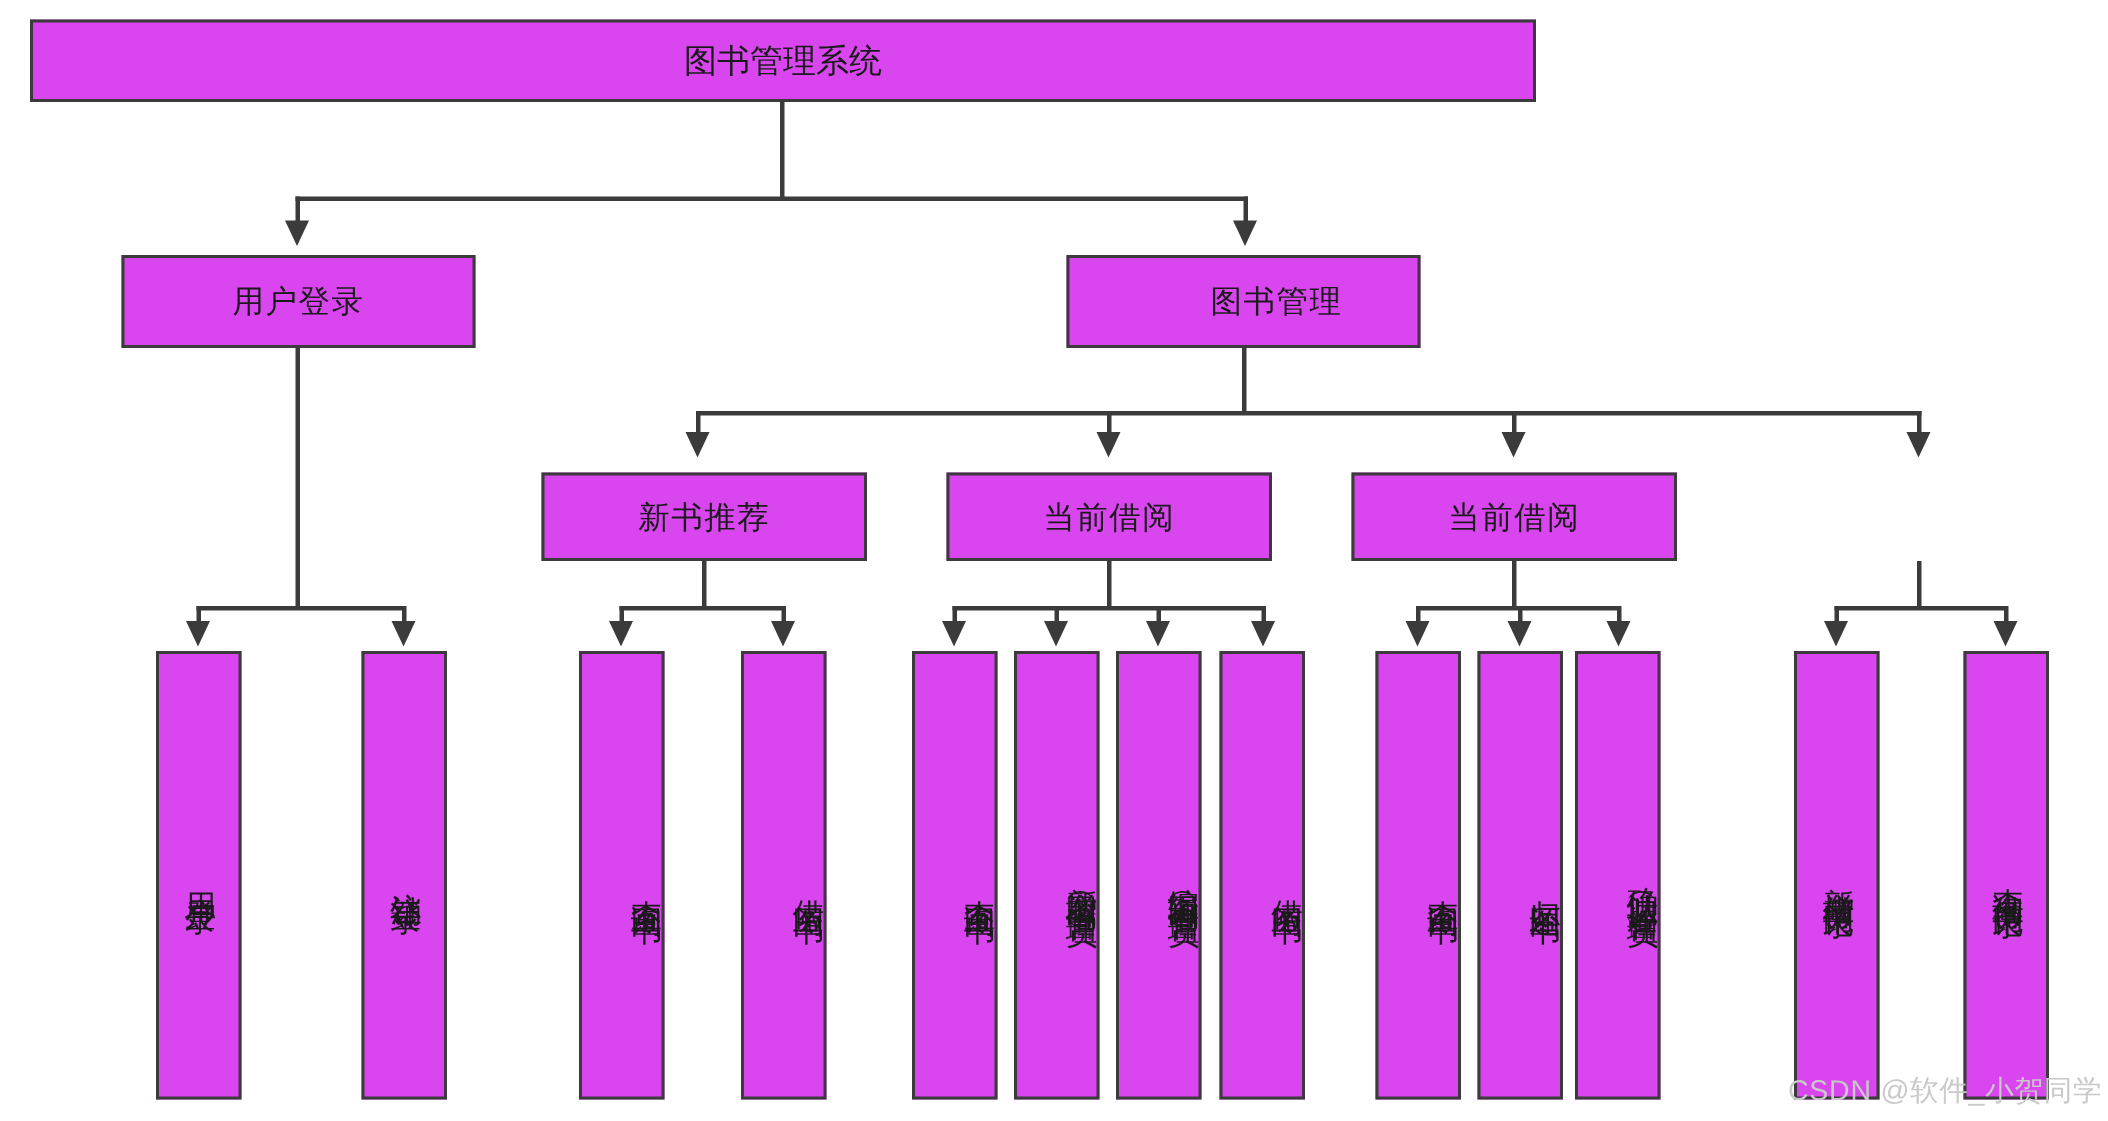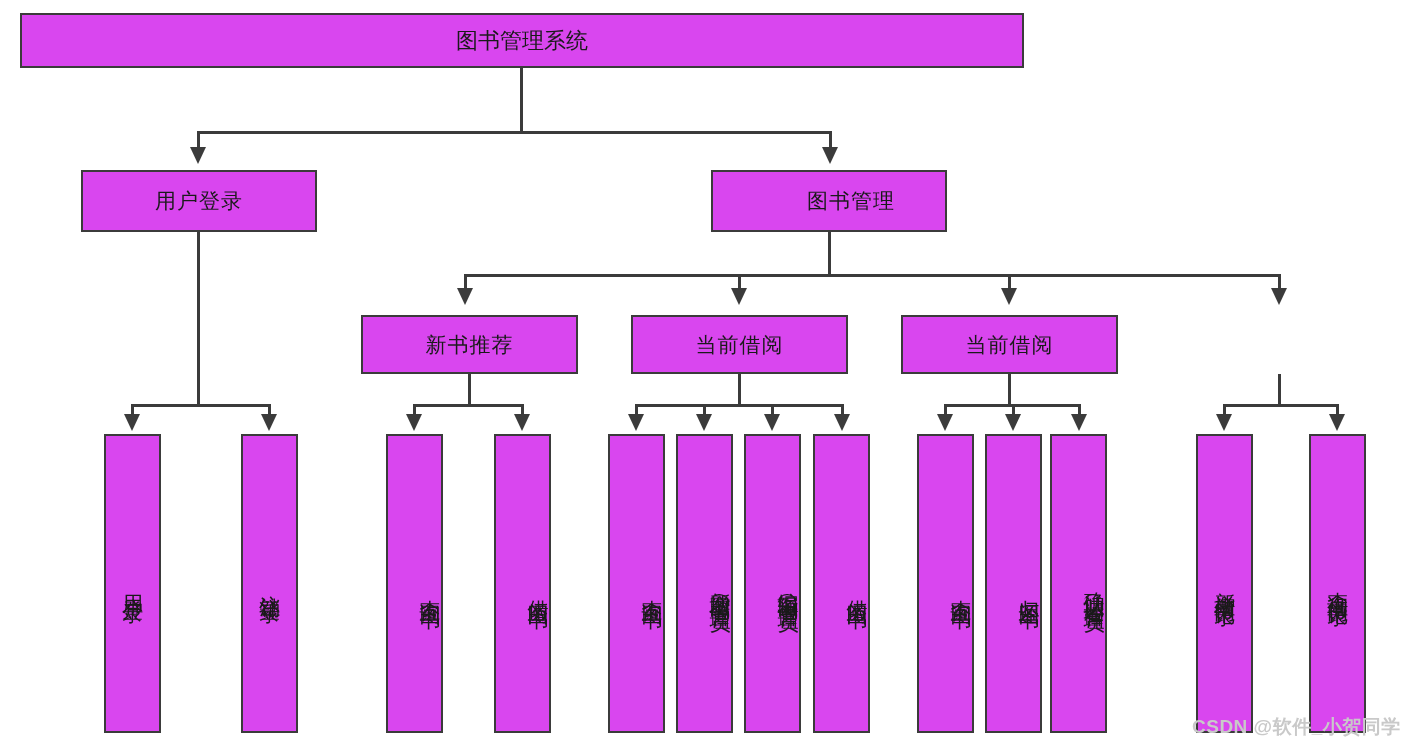--- a/index.html
+++ b/index.html
@@ -155,15 +155,15 @@
   <div class="edge v" style="left:1278px; top:374px; width:2.5px; height:32px;"></div>
   <div class="edge h" style="left:1223px; top:404px; width:115px; height:2.5px;"></div>
   <div class="edge v" style="left:1223px; top:404px; width:2.5px; height:12px;"></div>
   <div class="arrow" style="left:1216px; top:414px;"></div>
   <div class="edge v" style="left:1336px; top:404px; width:2.5px; height:12px;"></div>
   <div class="arrow" style="left:1329px; top:414px;"></div>
 
   <div class="node vert mid" style="left:1196px; top:434px; width:57px; height:299px;">新增借阅记录</div>
   <div class="node vert mid" style="left:1309px; top:434px; width:57px; height:299px;">查询借阅记录</div>
 
-  <div class="watermark" style="left:1192px; top:714px;font-weight:bold;">CSDN @软件_小贺同学</div>
+  <div class="watermark" style="left:1192px; top:714px;">CSDN @软件_小贺同学</div>
 
 </div>
 
 </body></html>

